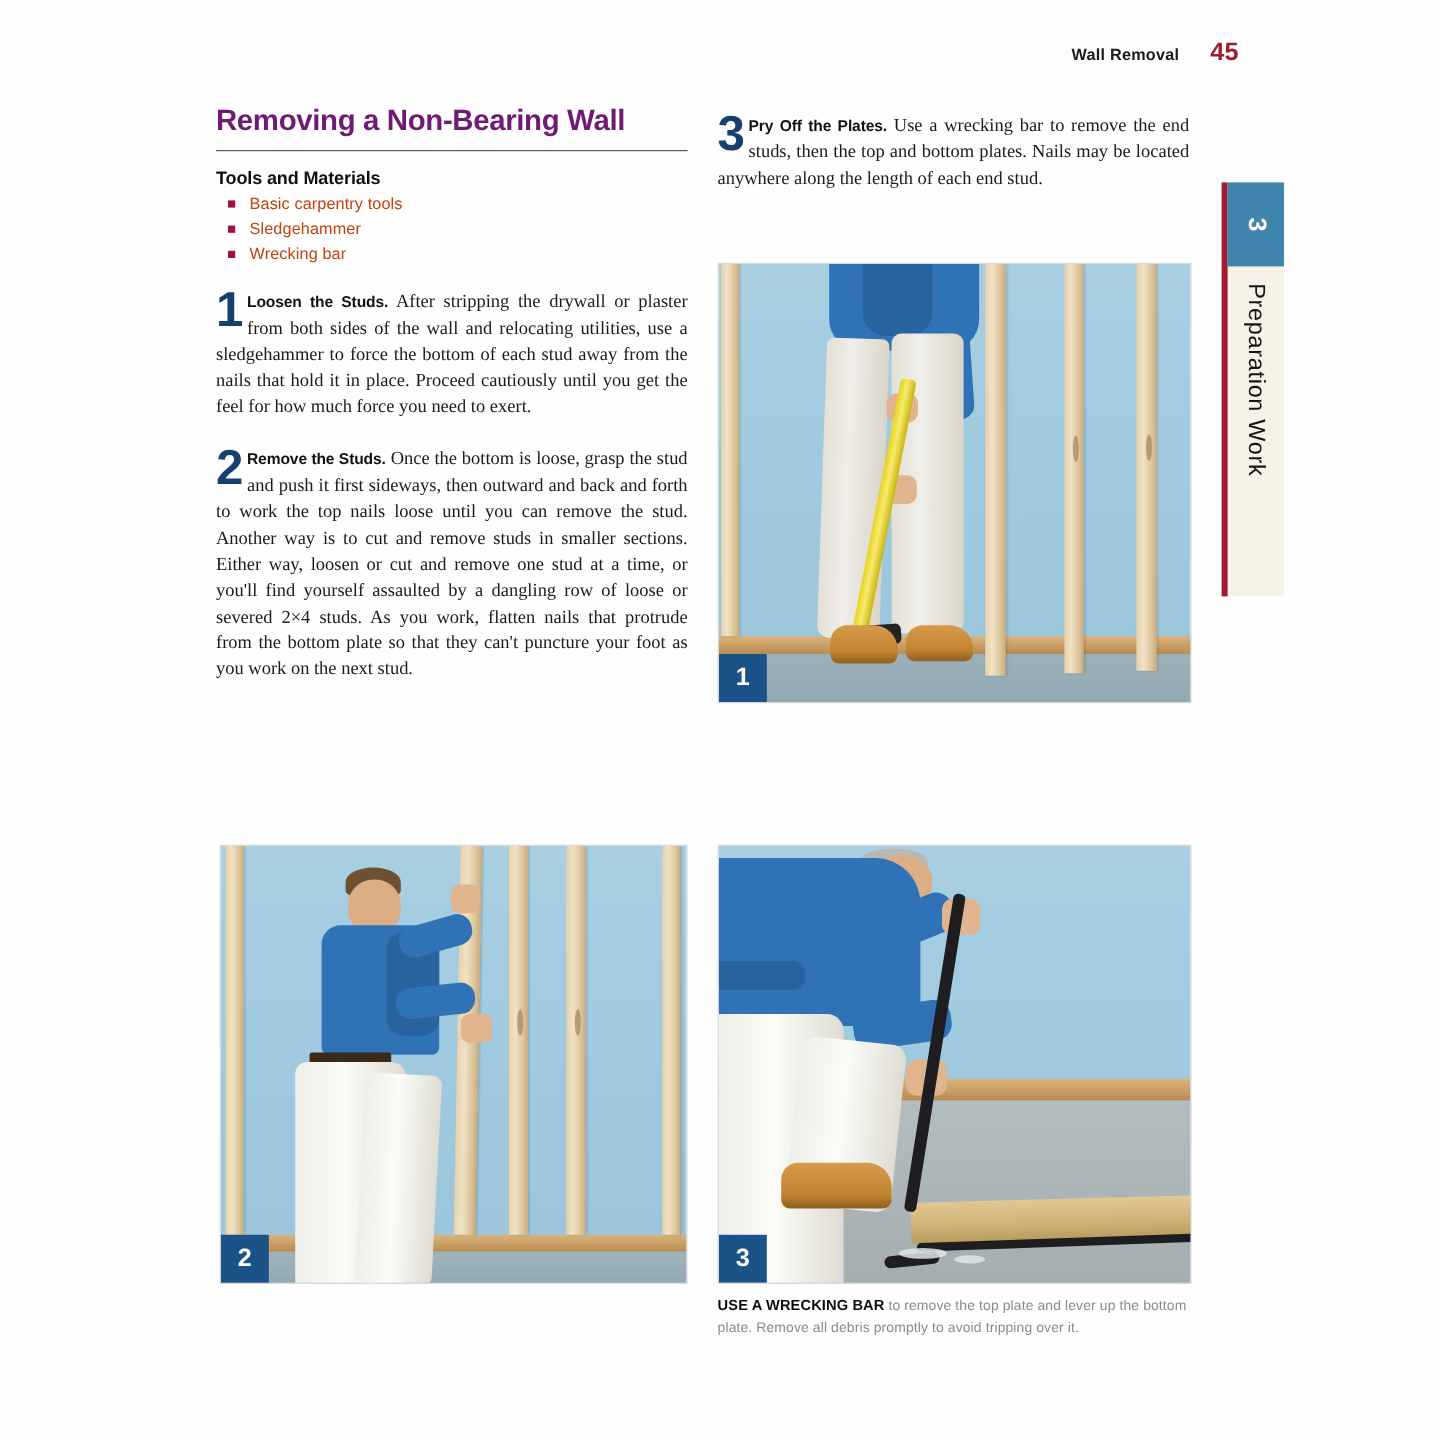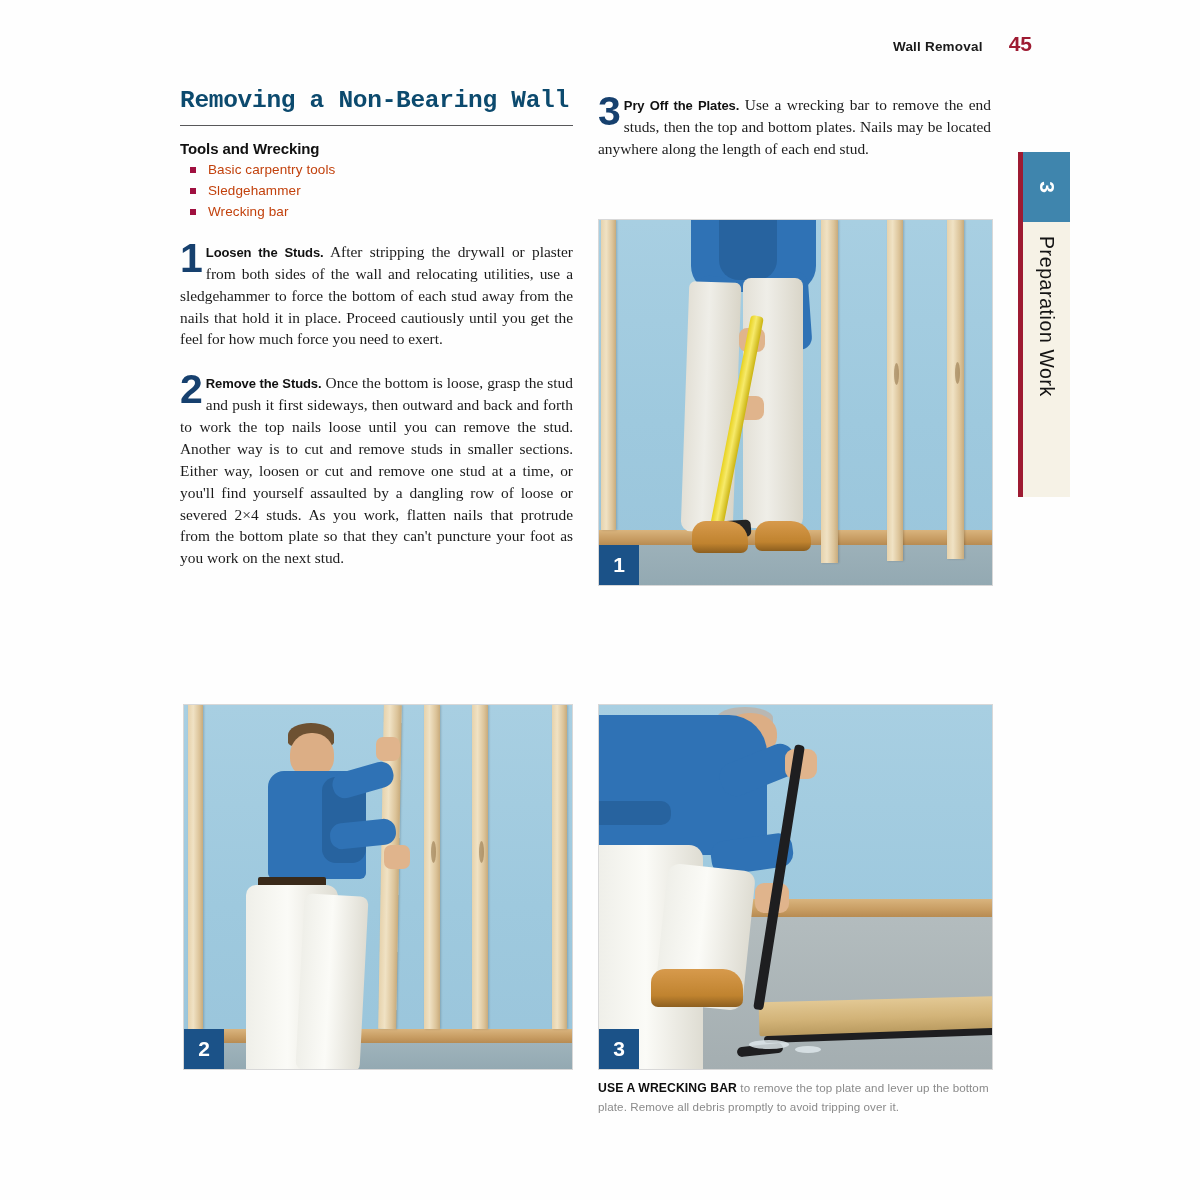--- a/index.html
+++ b/index.html
@@ -52,23 +52,23 @@
     margin-top:14px;white-space:nowrap;
   }
 
   
   .col{position:absolute;width:393px;}
   .col-left{left:180px;top:88px;}
   .col-right{left:598px;top:94px;}
 
   
   .article-title{
-    font-family:Liberation Mono, monospace;
+    font-family:Liberation Sans, sans-serif;
     font-weight:bold;font-size:24.5px;letter-spacing:-.3px;
-    color:#0c4a6e;margin:0 0 10px 0;line-height:1.1;
+    color:#701a75;margin:0 0 10px 0;line-height:1.1;
   }
   .rule{height:1px;background:#58585a;margin:0 0 14px 0;width:100%;}
   .difficulty{
     font-size:19.5px;color:#1b1b1b;margin:0 0 4px 0;letter-spacing:-.1px;
   }
   .tools-head{
     font-weight:bold;font-size:15px;color:#111;margin:0 0 5px 0;letter-spacing:-.1px;
   }
   ul.tools{list-style:none;margin:0 0 0 10px;padding:0;}
   ul.tools li{
@@ -167,21 +167,21 @@
     </div>
     <div class="thumbtab-label">
       <span>Preparation Work</span>
     </div>
   </div>
 
   <div class="col col-left">
 
     <h1 class="article-title">Removing a Non-Bearing Wall</h1>
     <div class="rule"></div>
-    <div class="tools-head">Tools and Wrecking</div>
+    <div class="tools-head">Tools and Materials</div>
     <ul class="tools">
       <li>Basic carpentry tools</li>
       <li>Sledgehammer</li>
       <li>Wrecking bar</li>
     </ul>
 
     <p class="step">
       <span class="dropcap">1</span><span class="lead">Loosen the Studs.</span><span> After stripping the drywall or plaster from both sides of the wall and relocating utilities, use a sledgehammer to force the bottom of each stud away from the nails that hold it in place. Proceed cautiously until you get the feel for how much force you need to exert.</span>
     </p>
 

